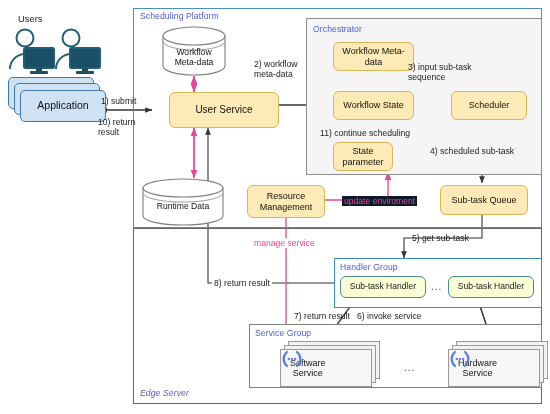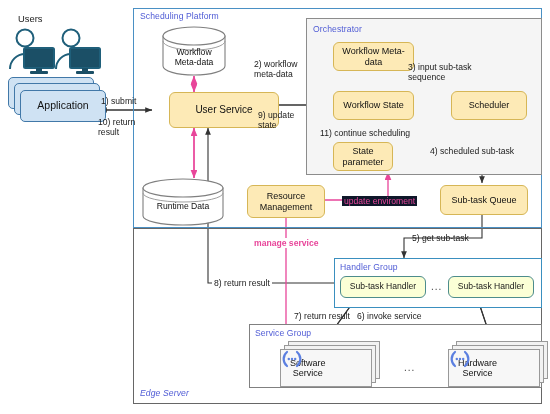--- a/index.html
+++ b/index.html
@@ -305,24 +305,20 @@
   <div class="lbl ctr" style="left:98px;top:117px;width:54px;">
     <span>10) return</span><br>
     <span>result</span>
   </div>
 
   <div class="lbl ctr" style="left:254px;top:59px;width:62px;">
     <span>2) workflow</span><br>
     <span>meta-data</span>
   </div>
 
-  <div class="lbl ctr" style="left:258px;top:110px;width:56px;">
-    <span>9) update</span><br>
-    <span>state</span>
-  </div>
 
   <div class="lbl ctr" style="left:408px;top:62px;width:108px;">
     <span>3) input sub-task</span><br>
     <span>sequence</span>
   </div>
 
   <div class="lbl" style="left:320px;top:128px;">11) continue scheduling</div>
 
   <div class="lbl" style="left:430px;top:146px;">4) scheduled sub-task</div>
 
@@ -331,15 +327,15 @@
   <div class="lbl" style="left:357px;top:311px;">6) invoke service</div>
 
   <div class="lbl" style="left:294px;top:311px;">7) return result</div>
 
   <div class="lbl" style="left:212px;top:278px;background:#ffffff;padding:0 2px;">
     <span>8) return result</span>
   </div>
 
   <div class="lbl pink" style="left:342px;top:196px;background:#0f172a;padding:0 2px;">update enviroment</div>
 
-  <div class="lbl pink" style="left:252px;top:238px;background:#ffffff;padding:0 2px;font-weight:bold;">manage service</div>
+  <div class="lbl pink" style="left:252px;top:238px;background:#ffffff;padding:0 2px;">manage service</div>
 
 </div>
 
 </body></html>

